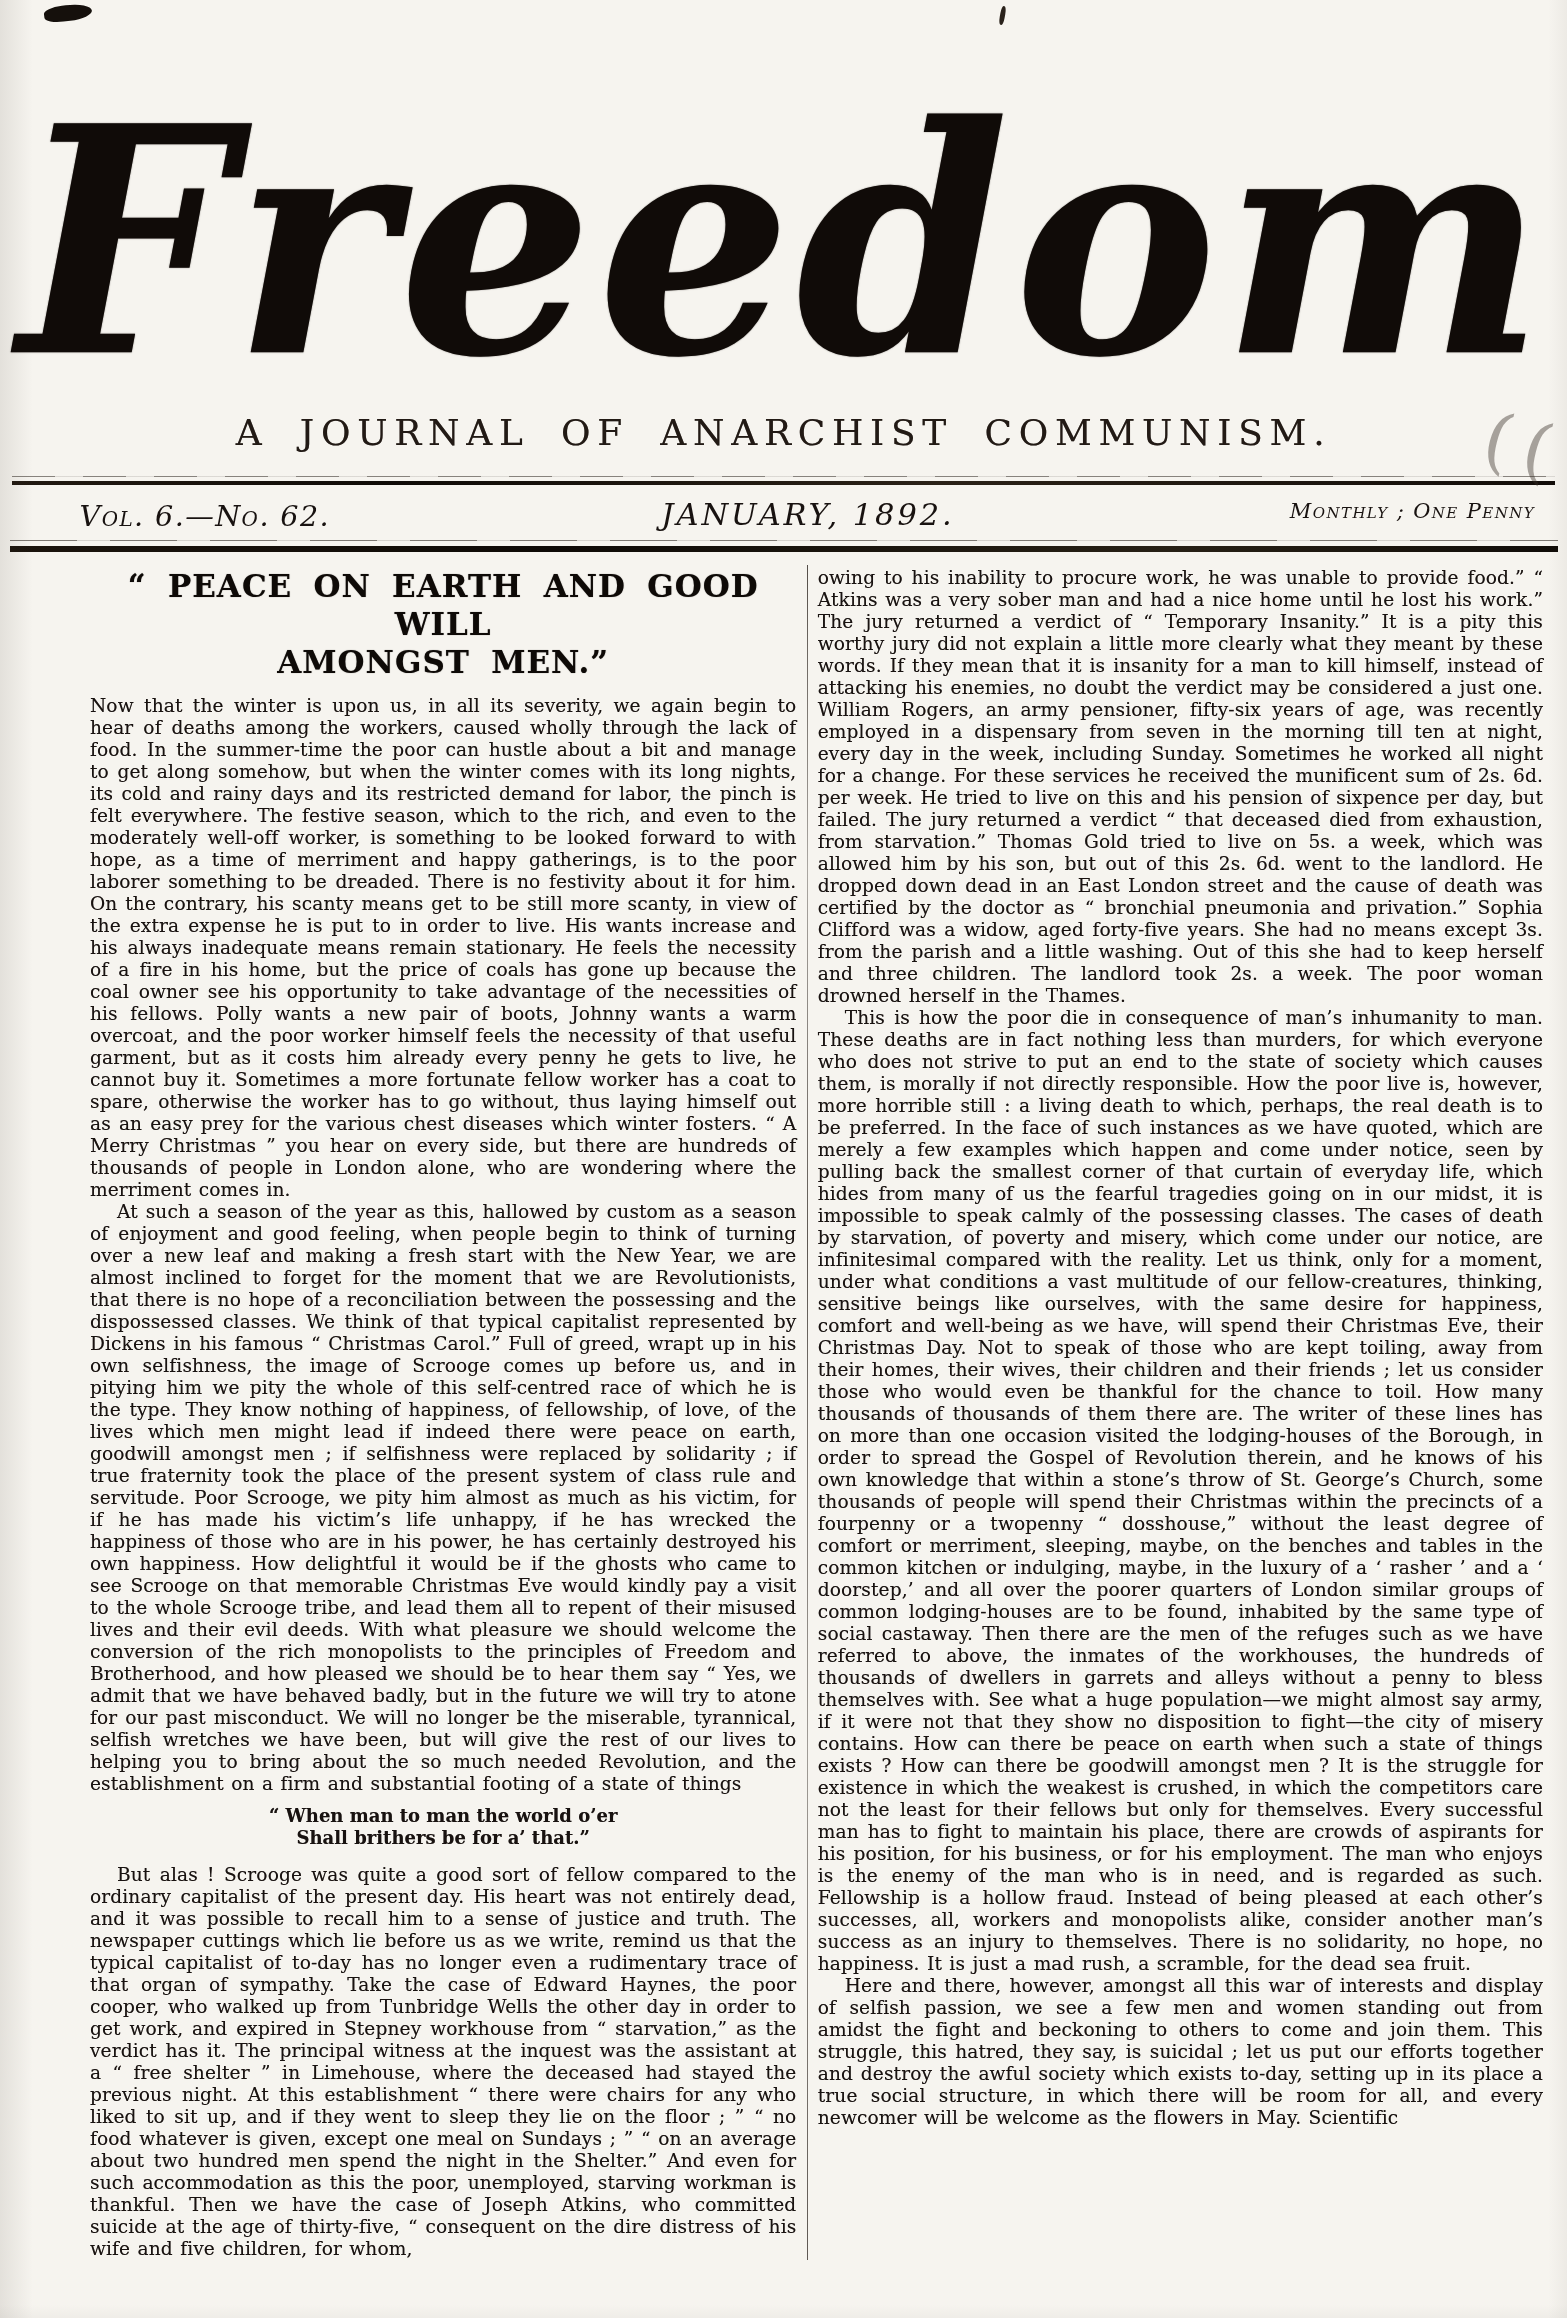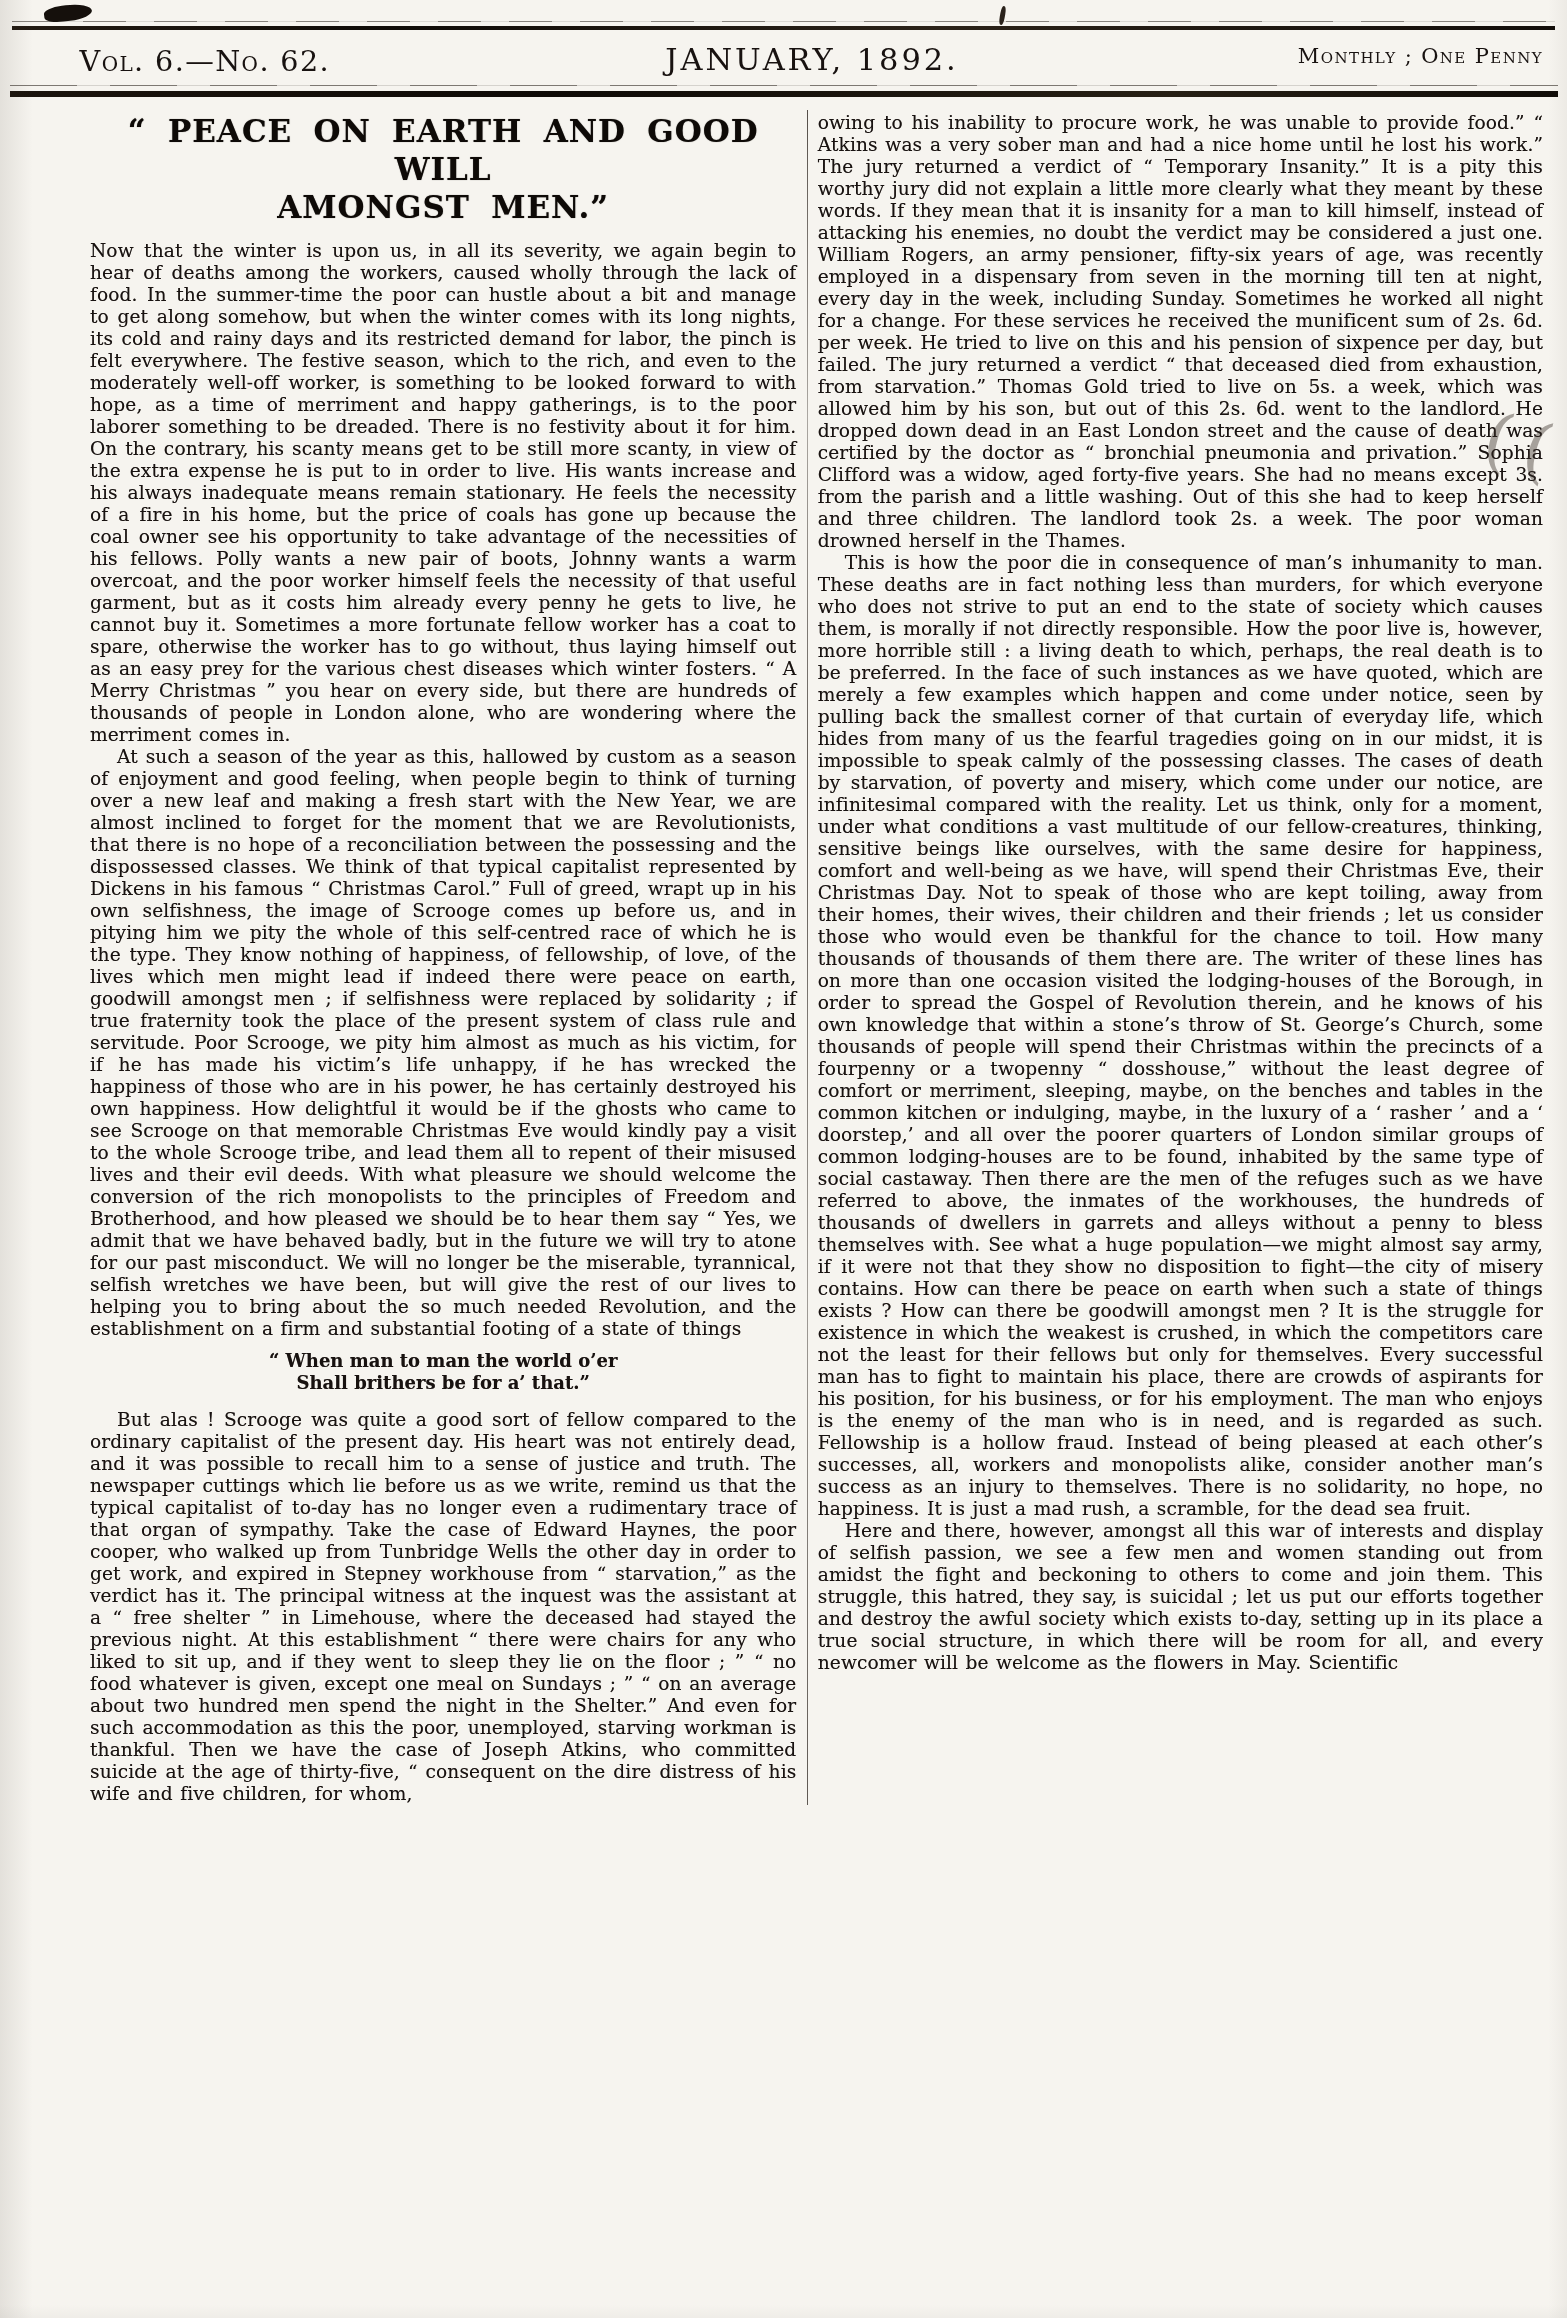--- a/index.html
+++ b/index.html
@@ -83,23 +83,24 @@
 
   .rule-double { margin: 0 9.5px; }
   .rule-double .thin { height: 1.4px; margin-bottom: 5.2px;
     background: repeating-linear-gradient(90deg, rgba(25,18,12,0.55) 0 67px, rgba(25,18,12,0.15) 67px 100px); }
   .rule-double .thick { height: 5.2px;
     background: linear-gradient(90deg, #1b140d, #0e0a06 35%, #272015 75%, #100c08); }
 
   
   .issue-line {
     position: relative;
-    margin: 0 22px 0 71px;
+    margin: 0 30px 0 71px;
     padding: 11.4px 0 9.5px 0;
     height: 34px;
+    font-style: italic;
   }
   .issue-line .vol {
     position: absolute; left: 8.6px; top: 14.3px;
     font-variant: small-caps;
     font-size: 28.6px; letter-spacing: 1.4px;
   }
   .issue-line .date {
     position: absolute; left: 8px; right: 0; top: 12.4px;
     text-align: center;
     font-size: 30.5px; letter-spacing: 2.9px;
@@ -163,20 +164,24 @@
 </style>
 </head>
 <body>
 
 <div class="page">
 
   <div class="blob1"></div>
   <div class="blob2"></div>
   <div class="paren-artifact">((</div>
 
+  <header class="masthead">
+    <div class="masthead-title">Freedom</div>
+    <div class="masthead-subtitle">A JOURNAL OF ANARCHIST COMMUNISM.</div>
+  </header>
 
   <div class="rule-top">
     <div class="echo"></div>
     <div class="main"></div>
   </div>
 
   <div class="issue-line">
     <span class="vol">Vol. 6.—No. 62.</span>
     <span class="date">JANUARY, 1892.</span>
     <span class="price">Monthly ; One Penny</span>

